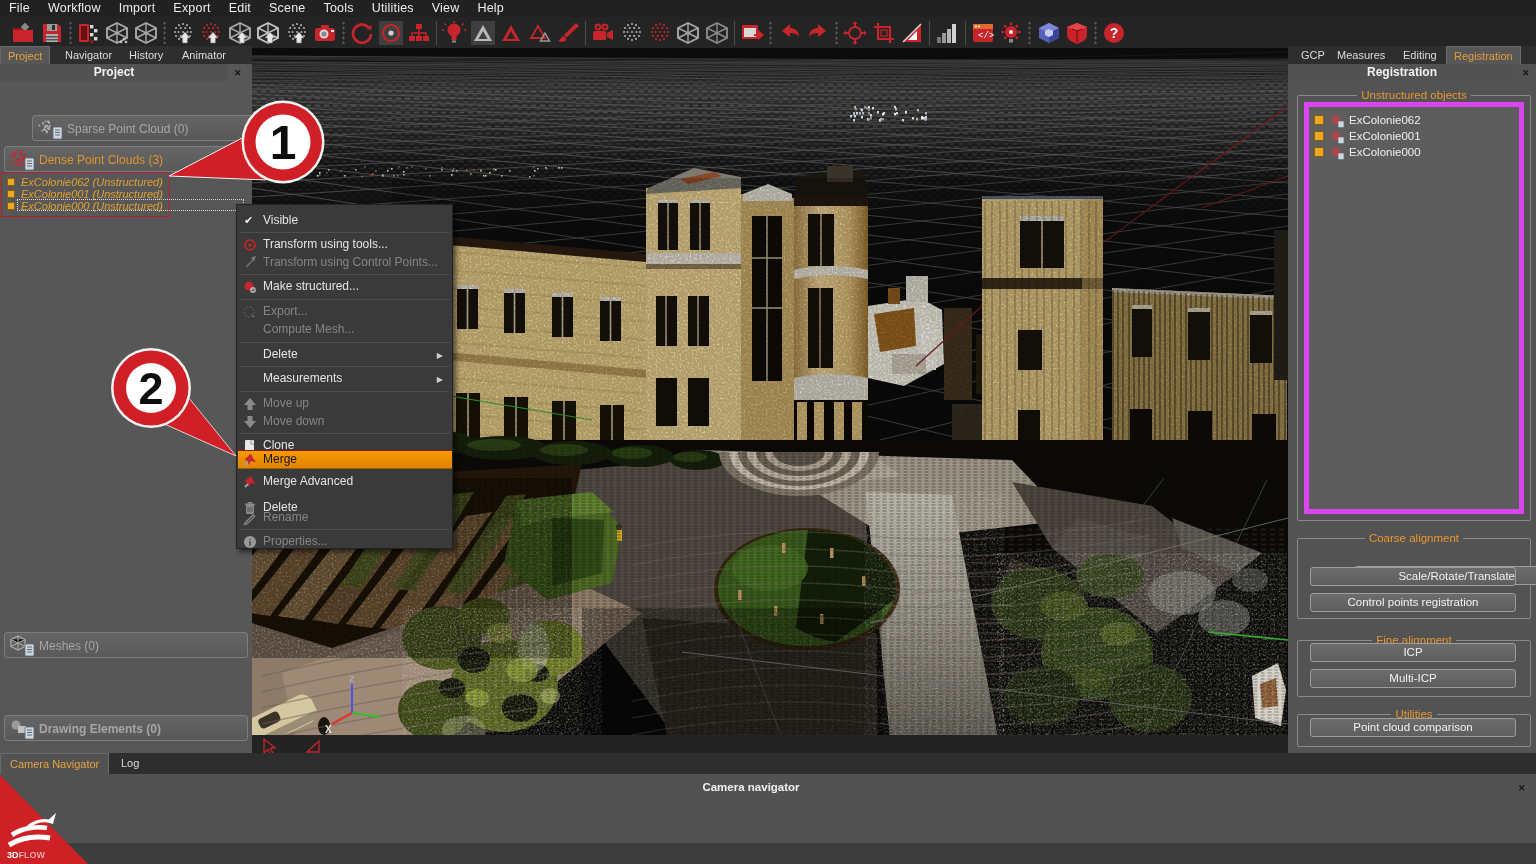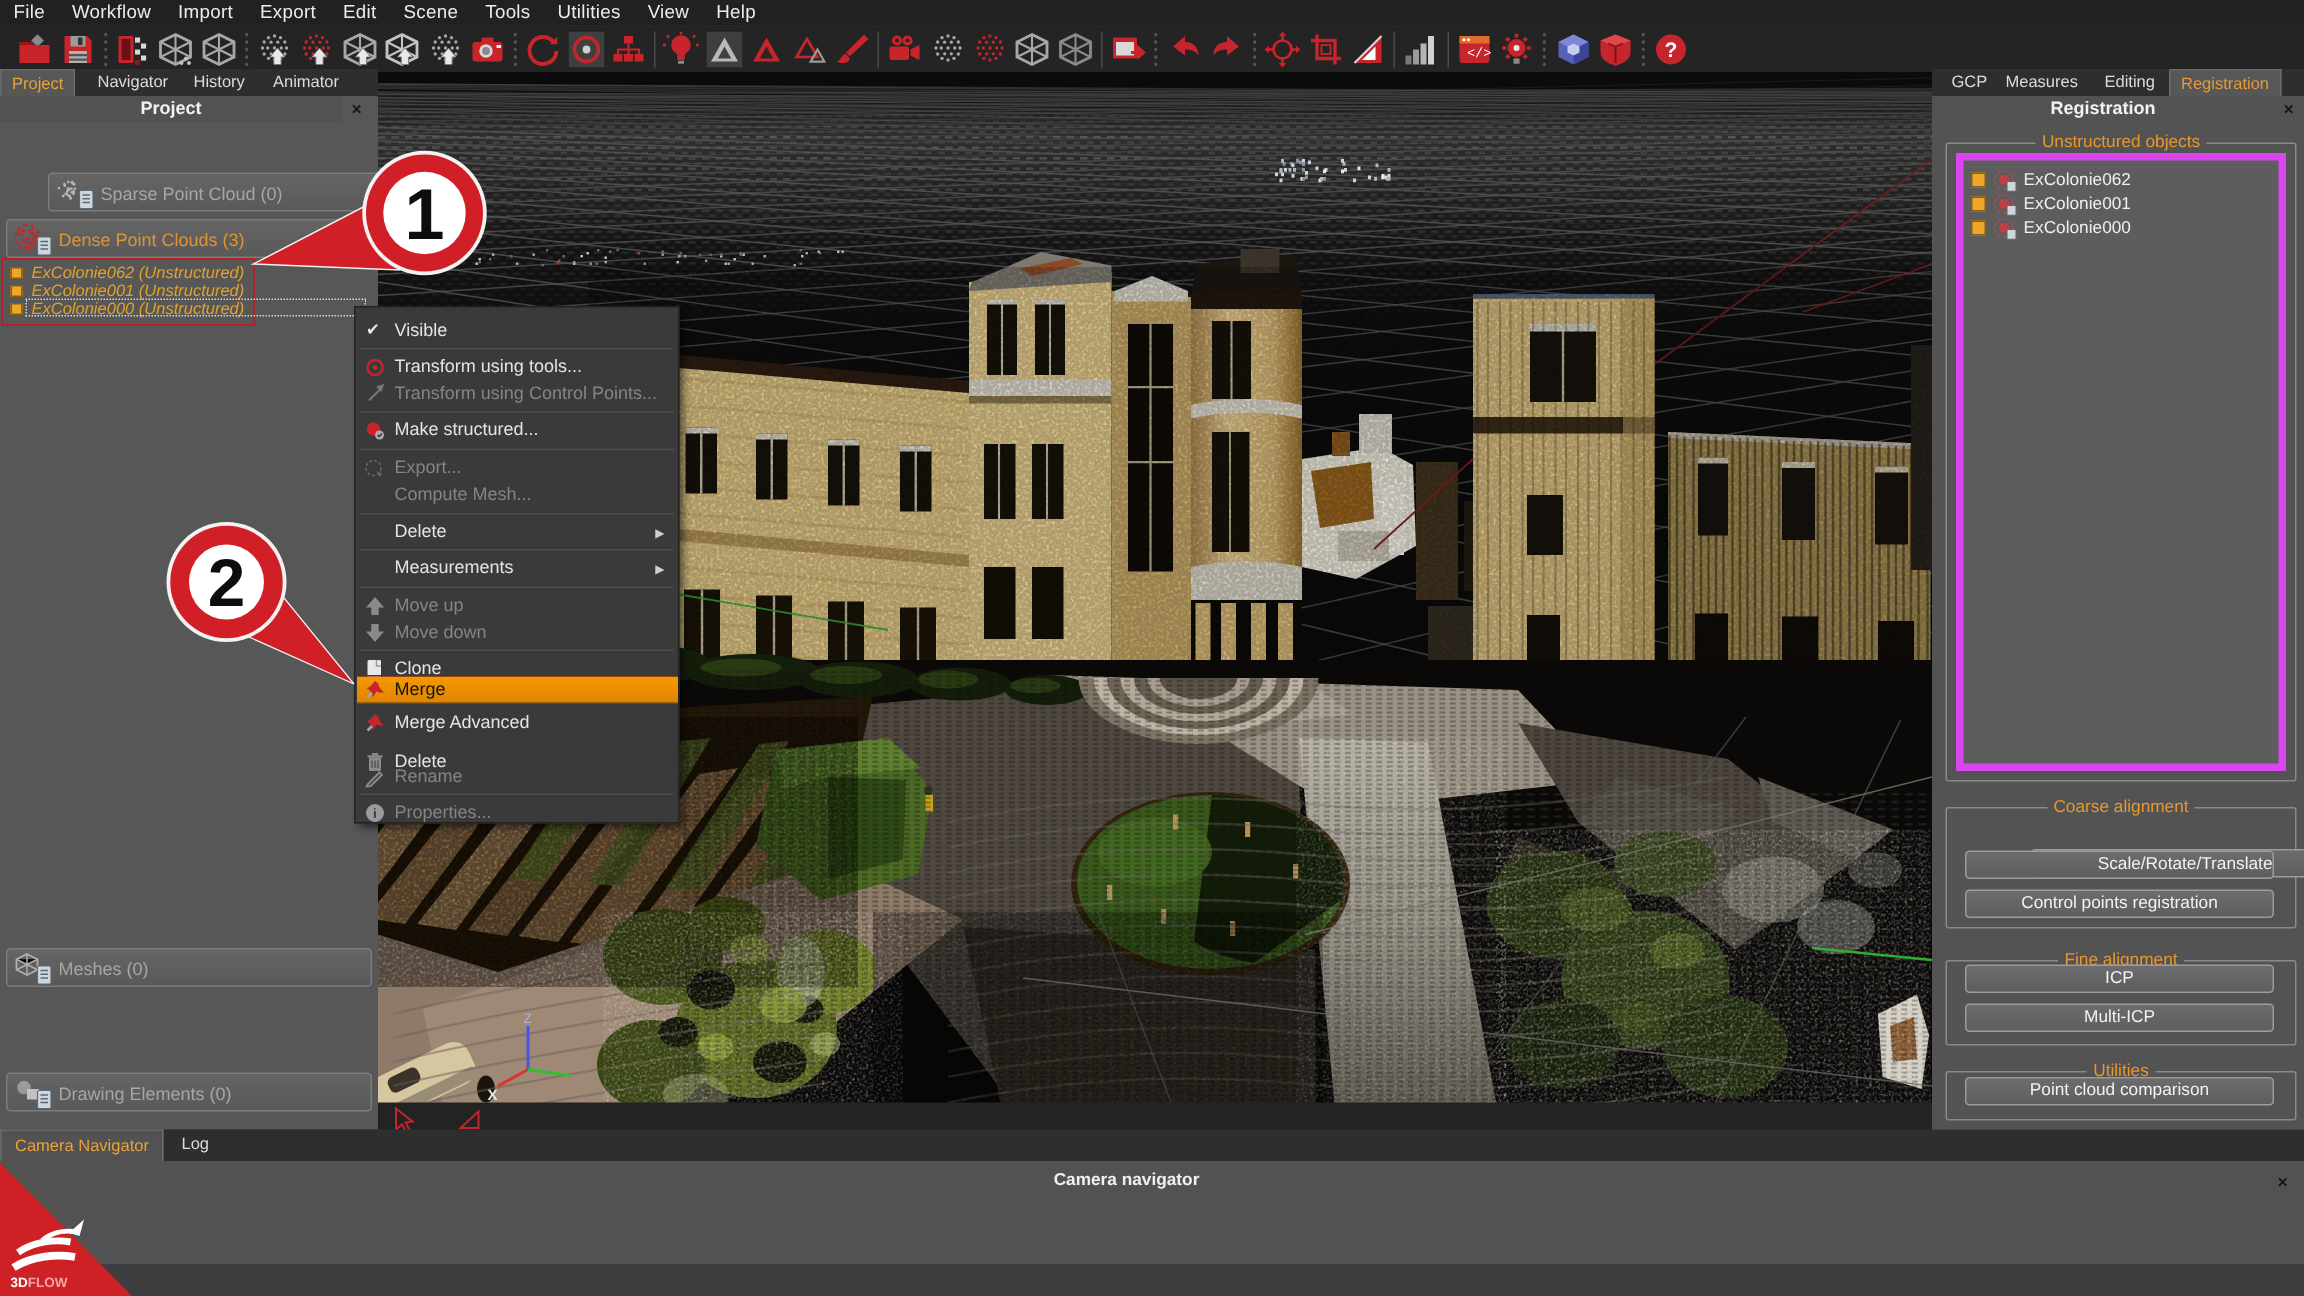--- a/index.html
+++ b/index.html
@@ -443,21 +443,21 @@
       <svg width="26" height="22" viewBox="0 0 26 22">
         <path d="M8 1 15 4.5v7L8 15 1 11.5v-7z" fill="none" stroke="#b0b0b0" stroke-width="1.2"></path>
         <path d="M8 1v14M1 4.5l7 3.5 7-3.5M1 11.5L8 8m0 0l7 3.5" stroke="#b0b0b0" stroke-width="1"></path>
         <g>
           <rect x="15" y="9" width="9" height="12" rx="1" fill="#cfd6dc" stroke="#5a6a78" stroke-width=".8"></rect>
           <path d="M17 12h5M17 14.5h5M17 17h5" stroke="#5a6a78" stroke-width="1"></path>
         </g>
       </svg>
       <span class="lbl">Meshes (0)</span>
     </div>
-    <div class="itembtn" style="top:669px;">
+    <div class="itembtn" style="top:669px;font-weight:bold;">
       <svg width="26" height="22" viewBox="0 0 26 22">
         <circle cx="6" cy="7" r="4.5" fill="#9a9a9a"></circle>
         <rect x="8" y="8" width="8" height="7" fill="#c2c2c2"></rect>
         <g>
           <rect x="15" y="9" width="9" height="12" rx="1" fill="#cfd6dc" stroke="#5a6a78" stroke-width=".8"></rect>
           <path d="M17 12h5M17 14.5h5M17 17h5" stroke="#5a6a78" stroke-width="1"></path>
         </g>
       </svg>
       <span class="lbl">Drawing Elements (0)</span>
     </div>

